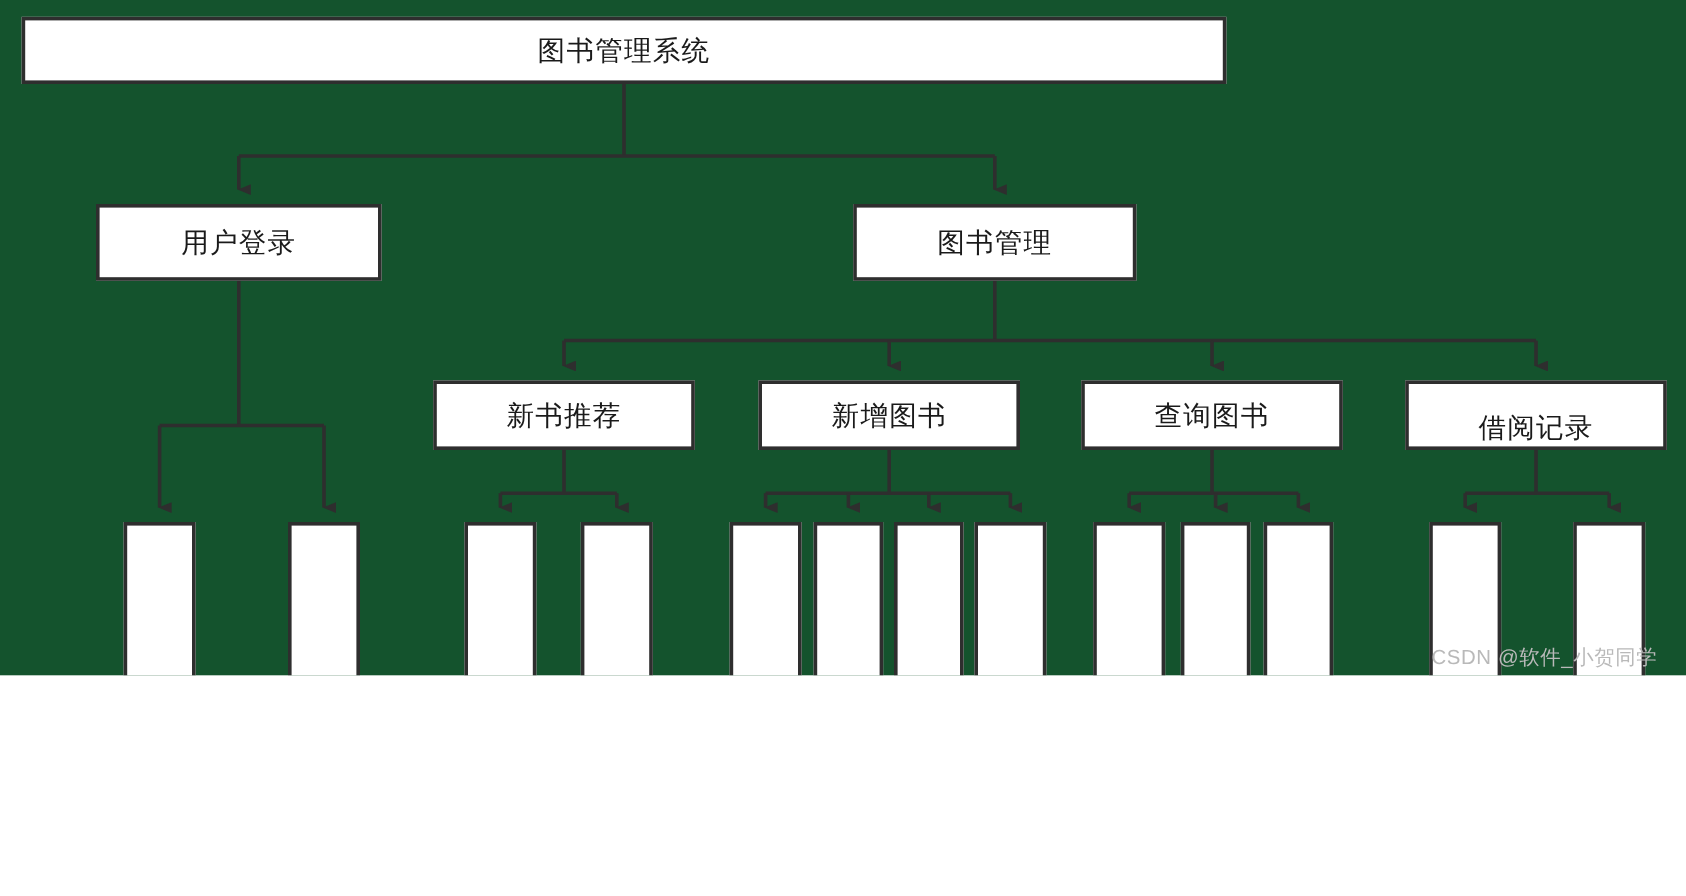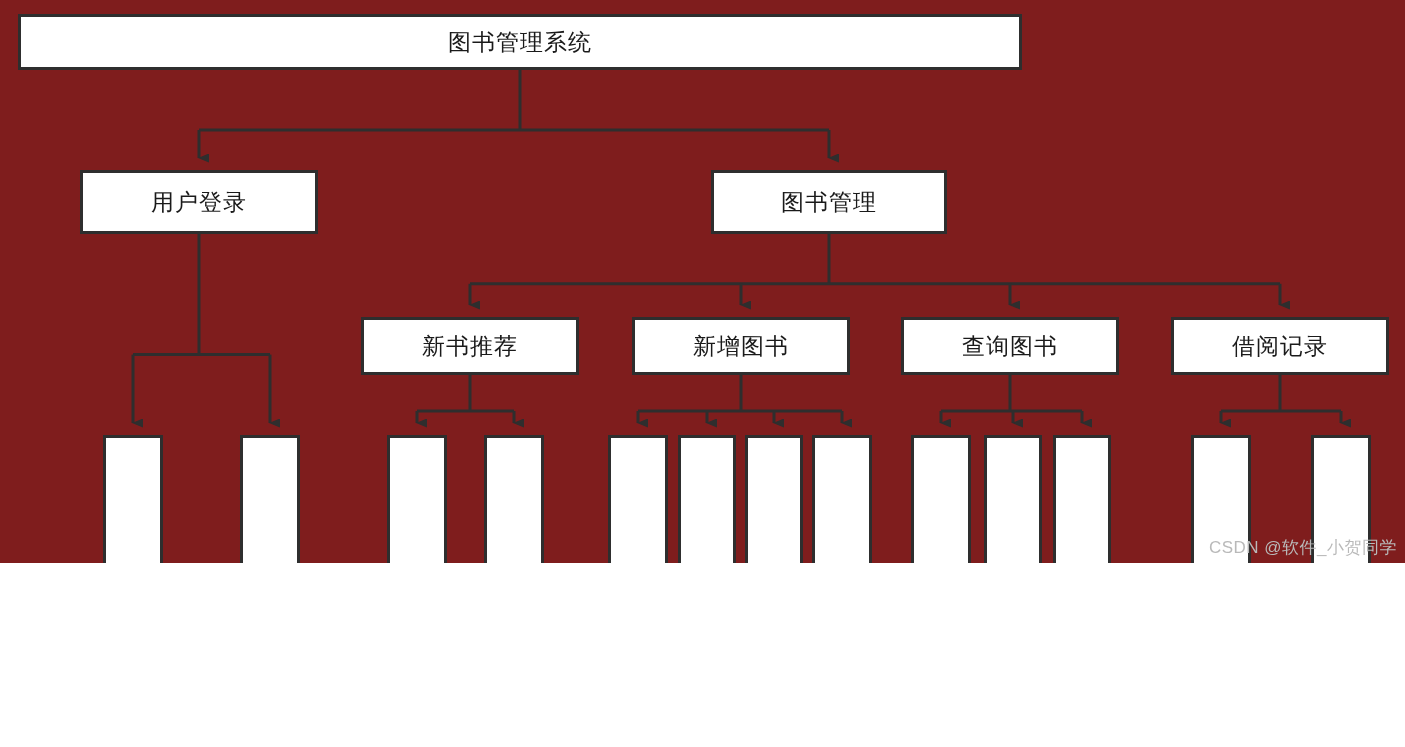--- a/index.html
+++ b/index.html
@@ -7,21 +7,21 @@
     padding: 0;
     background: #ffffff;
   }
   body {
     font-family: "Liberation Sans", "DejaVu Sans", sans-serif;
   }
   #canvas {
     position: relative;
     width: 1405px;
     height: 563px;
-    background: #7f1d1d;
+    background: #14532d;
     overflow: hidden;
   }
   svg#wires {
     position: absolute;
     left: 0;
     top: 0;
     width: 1405px;
     height: 747px;
     pointer-events: none;
   }
@@ -48,21 +48,21 @@
     padding: 4px 0;
   }
   .node.vert > span {
     writing-mode: vertical-rl;
     text-orientation: upright;
     display: block;
     white-space: nowrap;
   }
   .watermark {
     position: absolute;
-    right: 8px;
+    right: 24px;
     bottom: 4px;
     font-size: 17px;
     color: #b9b9b9;
     letter-spacing: 0.5px;
     white-space: nowrap;
     margin-top: 28px;
   }
 </style>
 </head>
 <body>
@@ -125,21 +125,21 @@
 
   <div class="node horiz" style="left: 361px; top: 317px; width: 218px; height: 58px;">
       <span>新书推荐</span>
     </div>
   <div class="node horiz" style="left: 632px; top: 317px; width: 218px; height: 58px;">
       <span>新增图书</span>
     </div>
   <div class="node horiz" style="left: 901px; top: 317px; width: 218px; height: 58px;">
       <span>查询图书</span>
     </div>
-  <div class="node horiz" style="left: 1171px; top: 317px; width: 218px; height: 58px;">
+  <div class="node horiz" style="left: 1171px; top: 317px; width: 218px; height: 58px; align-items: flex-end;">
       <span>借阅记录</span>
     </div>
 
   <div class="node vert" style="left: 103px; top: 435px; width: 60px; height: 300px;">
       <span>用户登录</span>
     </div>
   <div class="node vert" style="left: 240px; top: 435px; width: 60px; height: 300px;">
       <span>注销登录</span>
     </div>
 

